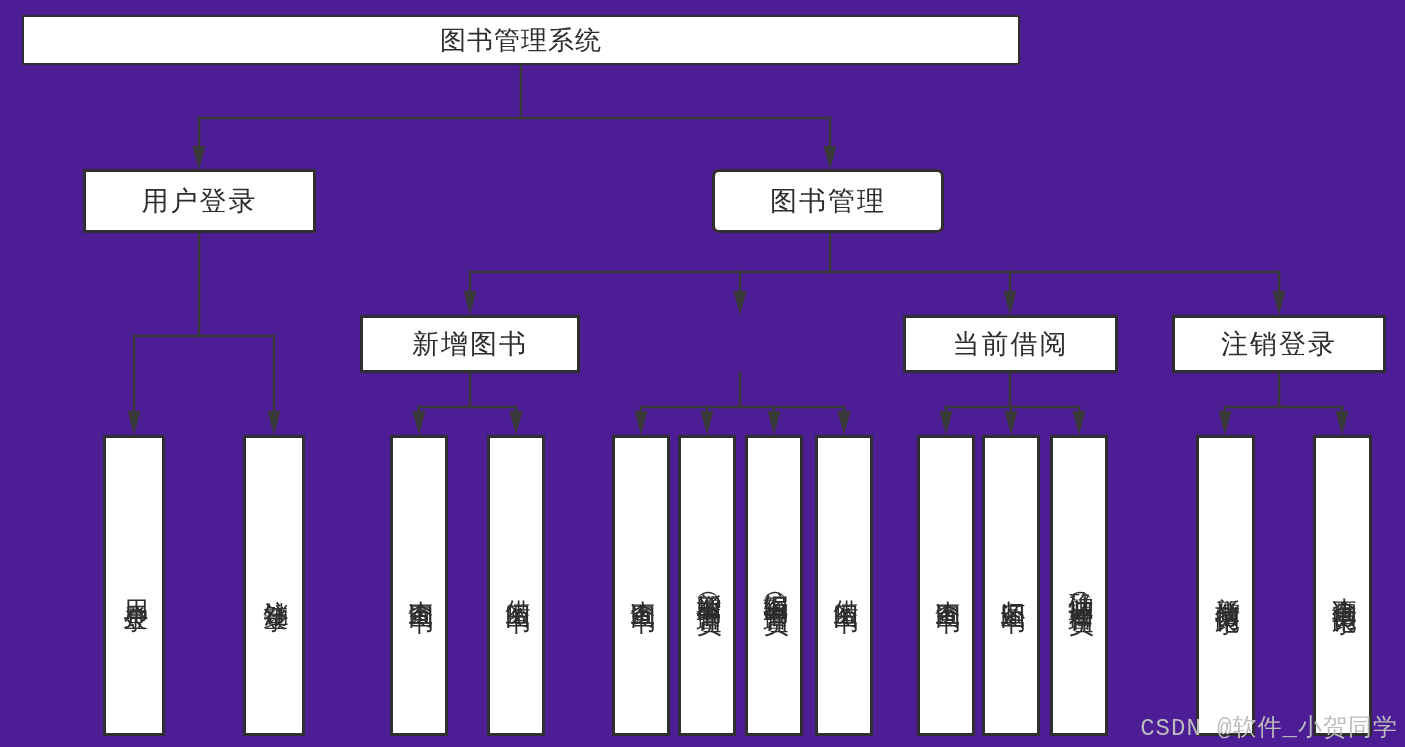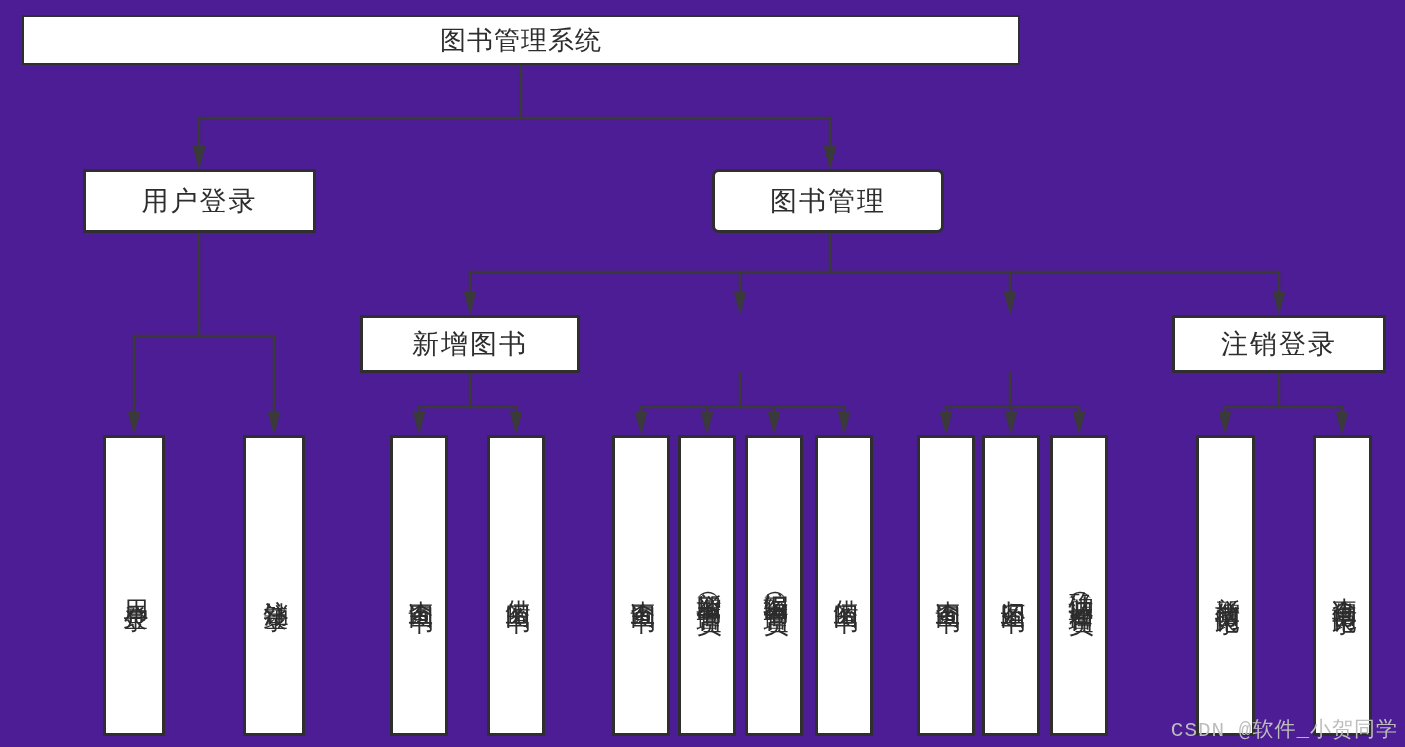--- a/index.html
+++ b/index.html
@@ -40,21 +40,21 @@
     text-orientation: mixed;
     font-size: 25px;
     letter-spacing: 3px;
     line-height: 1;
   }
   .watermark {
     position: absolute;
     right: 7px;
     bottom: 4px;
     color: #bdbdbd;
-    font-size: 21px;
+    font-size: 24px;
     letter-spacing: 1px;
     white-space: nowrap;
   }
 </style>
 </head>
 <body>
 
 <div class="canvas">
 
   <svg id="connector-layer" class="connector-layer">
@@ -119,20 +119,23 @@
   <div class="box l2" style="left:83px; top:169px; width:233px; height:64px;">
     <span>用户登录</span>
   </div>
   <div class="box l2" style="left:712px; top:169px; width:232px; height:64px;border-radius:7px;">
     <span>图书管理</span>
   </div>
 
   <div class="box l3" style="left:360px; top:315px; width:220px; height:58px;">
     <span>新增图书</span>
   </div>
+  <div class="box l3" style="left:903px; top:315px; width:215px; height:58px;">
+    <span>当前借阅</span>
+  </div>
   <div class="box l3" style="left:1172px; top:315px; width:214px; height:58px;">
     <span>注销登录</span>
   </div>
 
   <div class="box leaf" style="left:103px; top:435px; width:62px; height:301px;">
     <span>用户登录</span>
   </div>
   <div class="box leaf" style="left:243px; top:435px; width:62px; height:301px;">
     <span>注销登录</span>
   </div>

